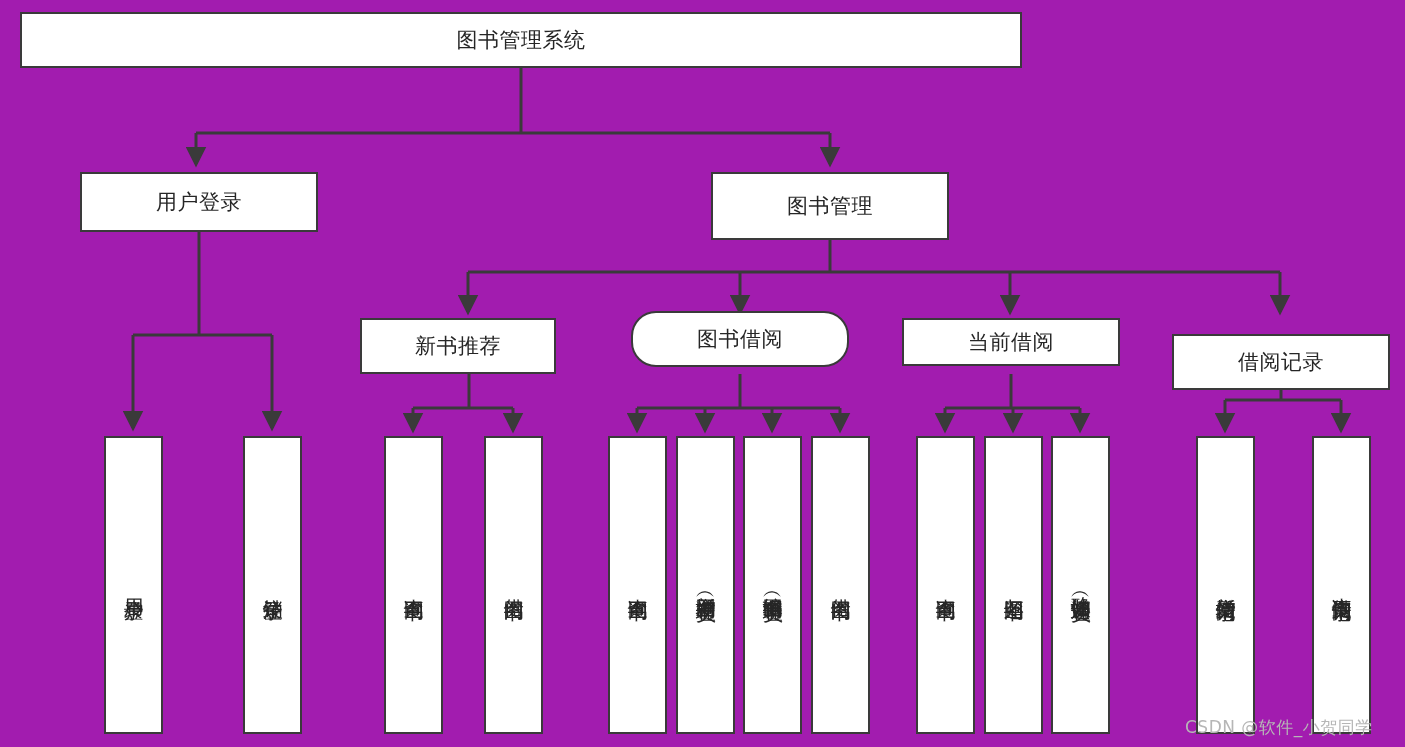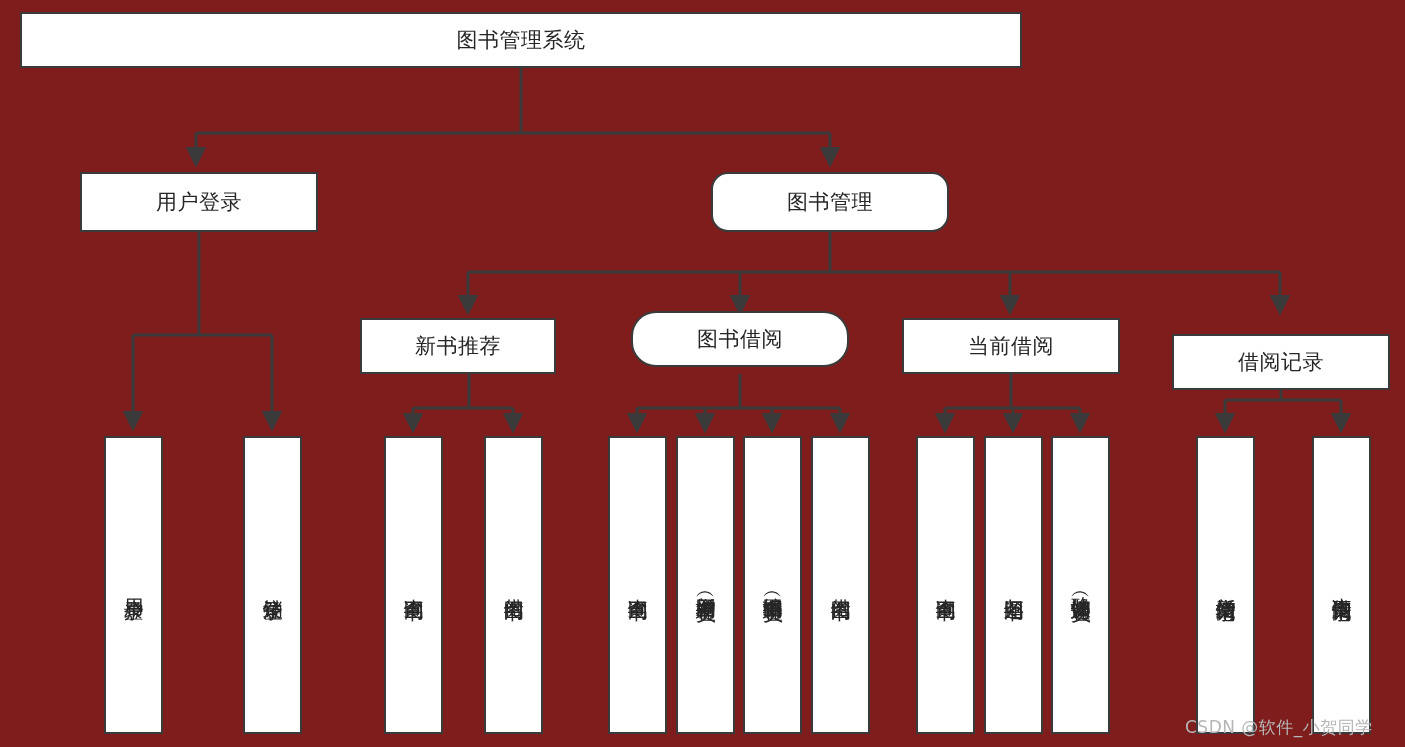--- a/index.html
+++ b/index.html
@@ -8,21 +8,21 @@
     padding: 0;
     background: #ffffff;
   }
   body {
     font-family: "DejaVu Sans", "Liberation Sans", sans-serif;
   }
   #diagram-root {
     position: relative;
     width: 1405px;
     height: 747px;
-    background: #7f1d1d;
+    background: #a21caf;
     overflow: hidden;
   }
   #edge-layer {
     position: absolute;
     left: 0;
     top: 0;
     width: 1405px;
     height: 747px;
     pointer-events: none;
   }
@@ -127,31 +127,31 @@
     </g>
   </svg>
 
   <div class="node h node-root" style="left:20px; top:12px; width:1002px; height:56px;">
     <span class="label">图书管理系统</span>
   </div>
 
   <div class="node h" style="left:80px; top:172px; width:238px; height:60px;">
     <span class="label">用户登录</span>
   </div>
-  <div class="node h" style="left:711px; top:172px; width:238px; height:60px;border-radius:17px;">
+  <div class="node h" style="left:711px; top:172px; width:238px; height:68px;">
     <span class="label">图书管理</span>
   </div>
 
   <div class="node h" style="left:360px; top:318px; width:196px; height:56px;">
     <span class="label">新书推荐</span>
   </div>
   <div class="node h" style="left:631px; top:311px; width:218px; height:56px;border-radius:25px;">
     <span class="label">图书借阅</span>
   </div>
-  <div class="node h" style="left:902px; top:318px; width:218px; height:56px;">
+  <div class="node h" style="left:902px; top:318px; width:218px; height:48px;">
     <span class="label">当前借阅</span>
   </div>
   <div class="node h" style="left:1172px; top:318px; width:218px; height:56px;margin-top:16px;">
     <span class="label">借阅记录</span>
   </div>
 
   <div class="node v" style="left:104px; top:436px; width:59px; height:298px;">
     <span class="label">用户登录</span>
   </div>
   <div class="node v" style="left:243px; top:436px; width:59px; height:298px;">

